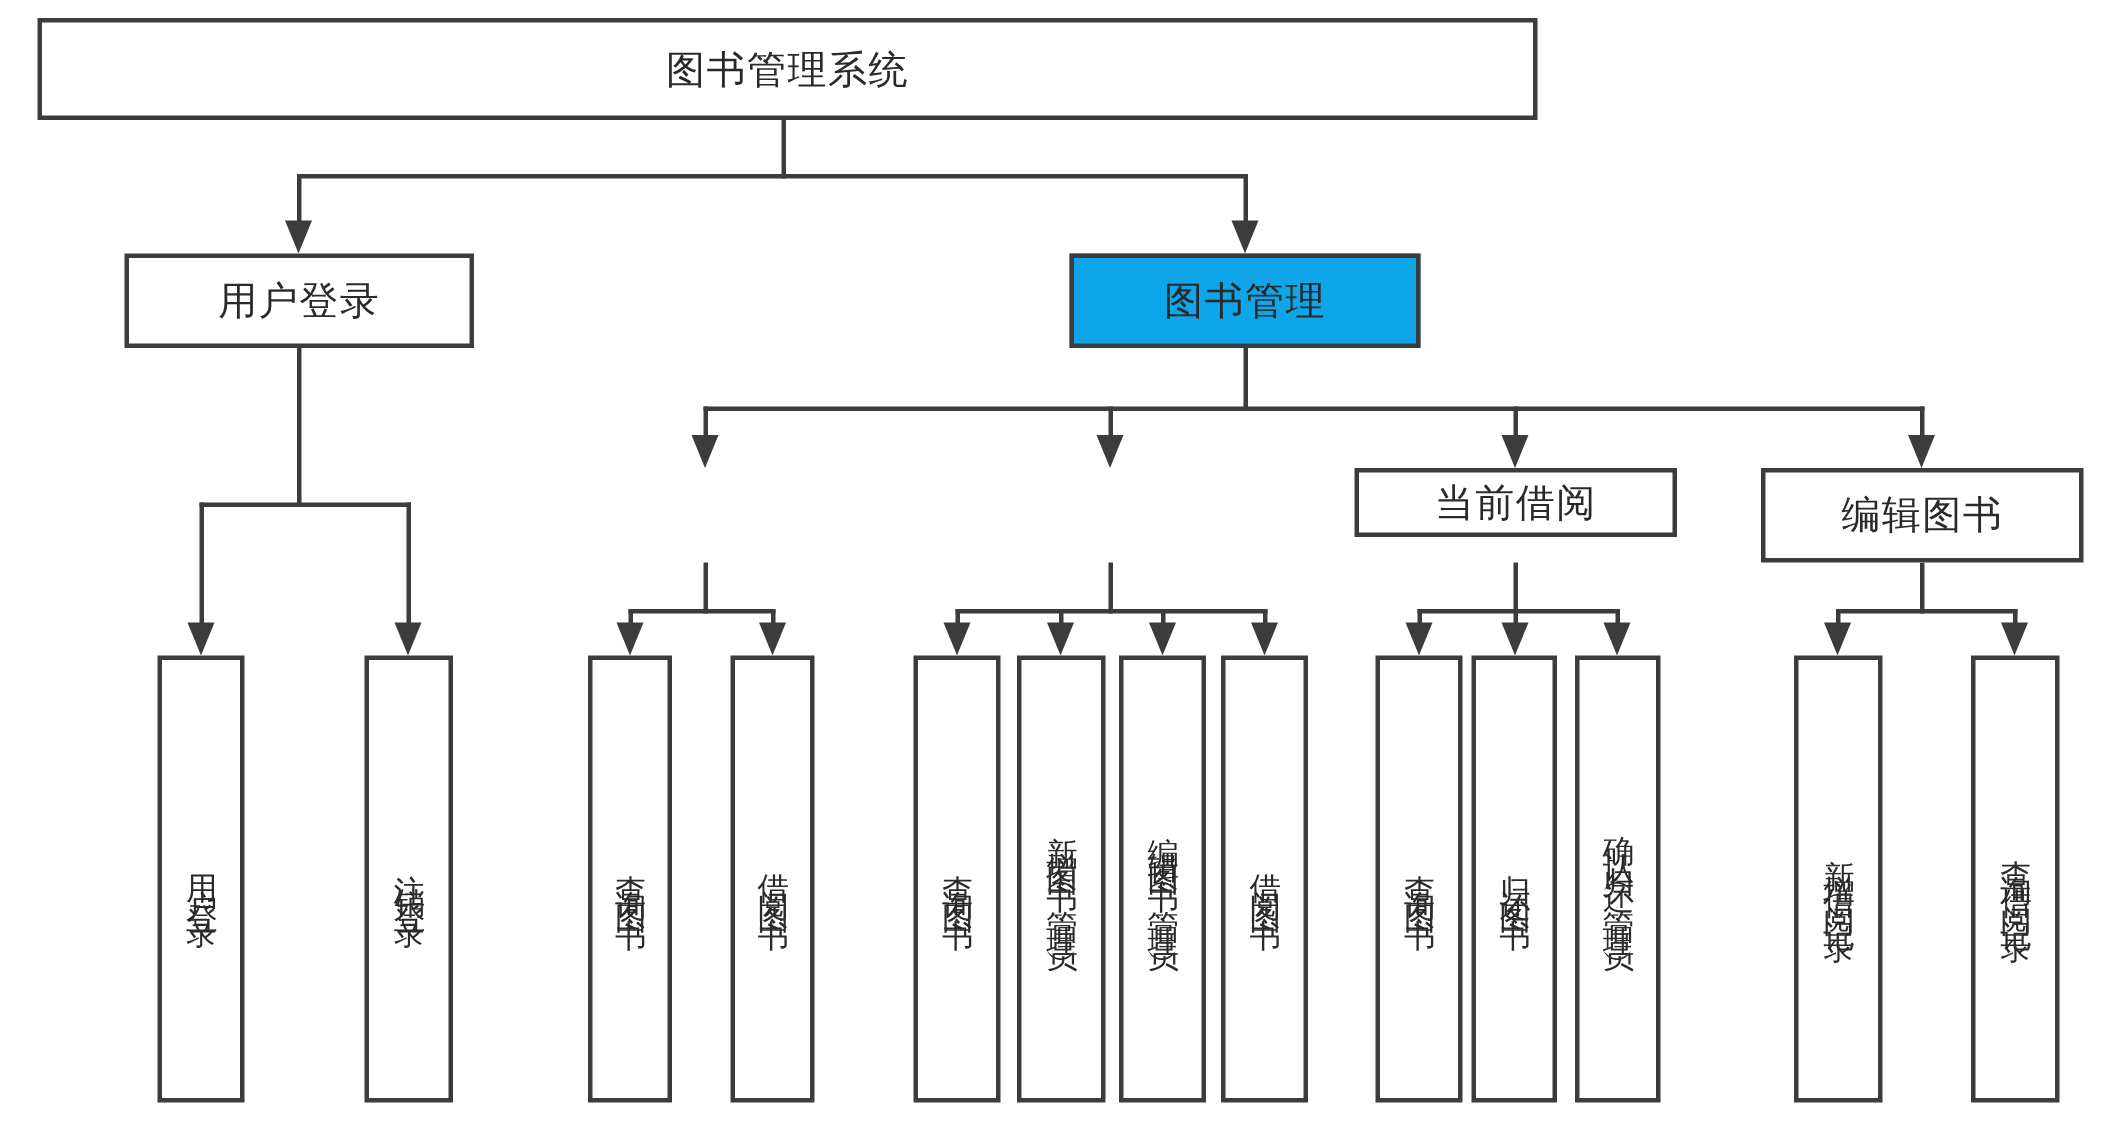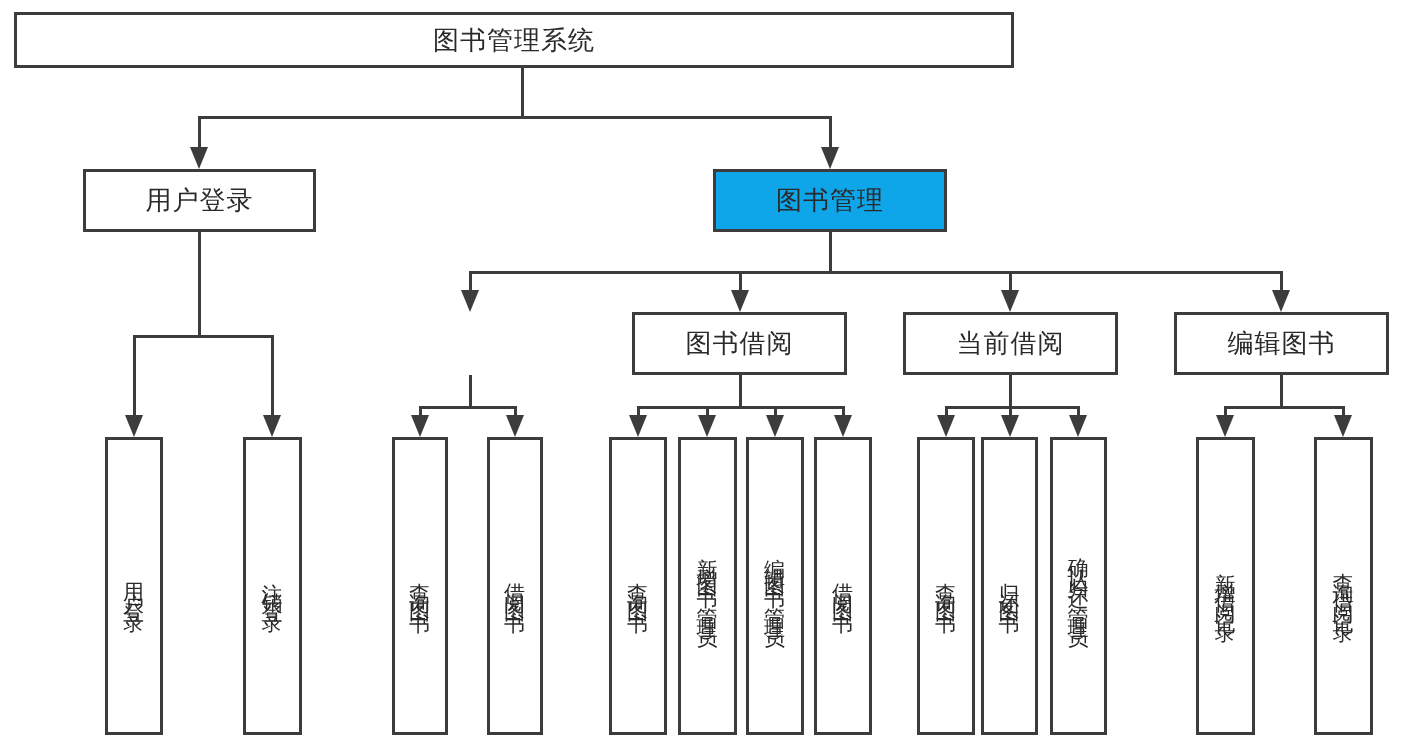--- a/index.html
+++ b/index.html
@@ -114,33 +114,30 @@
     <div class="line" style="left: 1008.5px; top: 406px; width: 3px; height: 11px; background: rgb(60, 60, 60);"></div>
     <div class="arrowhead" style="left: 1001px; top: 415px; border-top-color: rgb(60, 60, 60);"></div>
     <div class="line" style="left: 1076.5px; top: 406px; width: 3px; height: 11px; background: rgb(60, 60, 60);"></div>
     <div class="arrowhead" style="left: 1069px; top: 415px; border-top-color: rgb(60, 60, 60);"></div>
     <div class="line" style="left: 1279.5px; top: 375px; width: 3px; height: 34px; background: rgb(60, 60, 60);"></div>
     <div class="line" style="left: 1223.5px; top: 406px; width: 121px; height: 3px; background: rgb(60, 60, 60);"></div>
     <div class="line" style="left: 1223.5px; top: 406px; width: 3px; height: 11px; background: rgb(60, 60, 60);"></div>
     <div class="arrowhead" style="left: 1216px; top: 415px; border-top-color: rgb(60, 60, 60);"></div>
     <div class="line" style="left: 1341.5px; top: 406px; width: 3px; height: 11px; background: rgb(60, 60, 60);"></div>
     <div class="arrowhead" style="left: 1334px; top: 415px; border-top-color: rgb(60, 60, 60);"></div>
-    <div class="box h" style="left: 14px; top: 12px; width: 1000px; height: 56px; border-color: rgb(60, 60, 60); color: rgb(42, 42, 42); background: rgb(255, 255, 255);">
+    <div class="box h" style="left: 25px; top: 12px; width: 1000px; height: 68px; border-color: rgb(60, 60, 60); color: rgb(42, 42, 42); background: rgb(255, 255, 255);">
       <span class="htext">图书管理系统</span>
     </div>
     <div class="box h" style="left: 83px; top: 169px; width: 233px; height: 63px; border-color: rgb(60, 60, 60); color: rgb(42, 42, 42); background: rgb(255, 255, 255);">
       <span class="htext">用户登录</span>
     </div>
     <div class="box h" style="left: 713px; top: 169px; width: 234px; height: 63px; border-color: rgb(60, 60, 60); color: rgb(42, 42, 42); background: #0ea5e9;">
       <span class="htext">图书管理</span>
     </div>
-    <div class="box h" style="left: 632px; top: 312px; width: 215px; height: 63px; border-color: rgb(60, 60, 60); color: rgb(42, 42, 42); background: rgb(255, 255, 255);">
-      <span class="htext">图书借阅</span>
-    </div>
-    <div class="box h" style="left: 903px; top: 312px; width: 215px; height: 63px; border-color: rgb(60, 60, 60); color: rgb(42, 42, 42); background: rgb(255, 255, 255);">
+    <div class="box h" style="left: 903px; top: 312px; width: 215px; height: 46px; border-color: rgb(60, 60, 60); color: rgb(42, 42, 42); background: rgb(255, 255, 255);">
       <span class="htext">当前借阅</span>
     </div>
     <div class="box h" style="left: 1174px; top: 312px; width: 215px; height: 63px; border-color: rgb(60, 60, 60); color: rgb(42, 42, 42); background: rgb(255, 255, 255);">
       <span class="htext">编辑图书</span>
     </div>
     <div class="box v" style="left: 105px; top: 437px; width: 58px; height: 298px; border-color: rgb(60, 60, 60); color: rgb(42, 42, 42); background: rgb(255, 255, 255);">
       <span class="vtext">用户登录</span>
     </div>
     <div class="box v" style="left: 243px; top: 437px; width: 59px; height: 298px; border-color: rgb(60, 60, 60); color: rgb(42, 42, 42); background: rgb(255, 255, 255);">
       <span class="vtext">注销登录</span>

